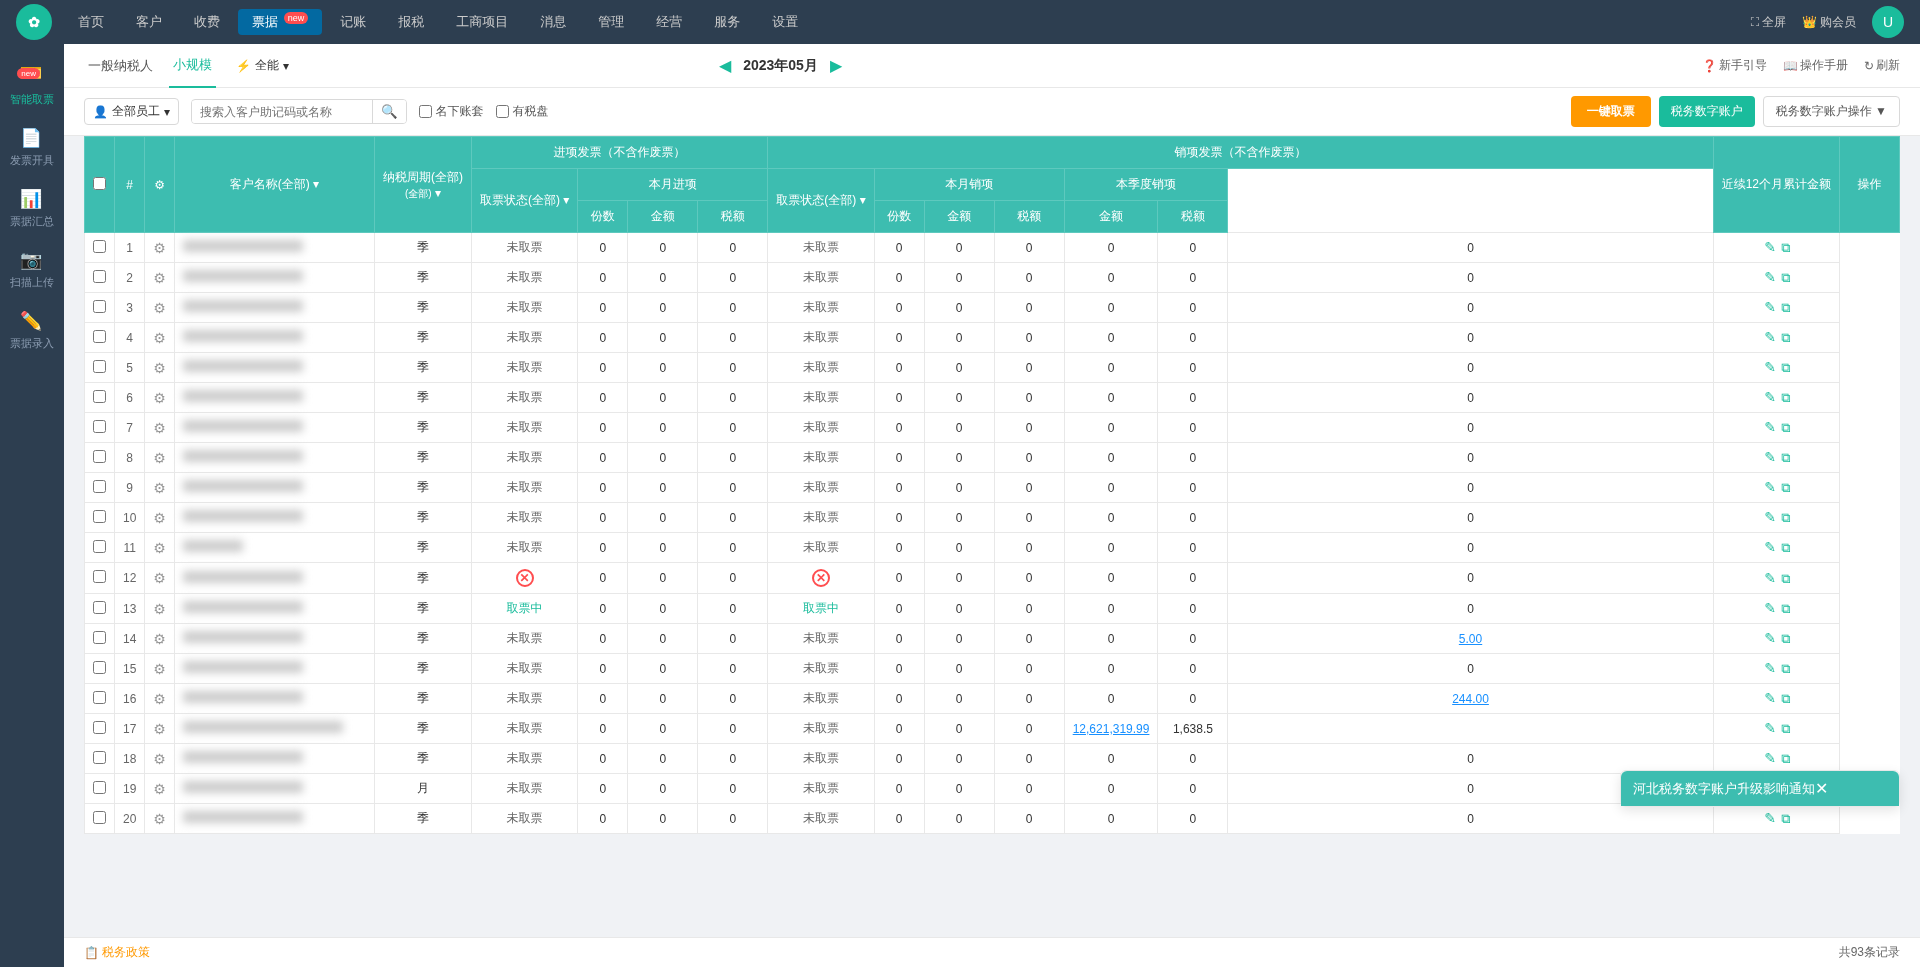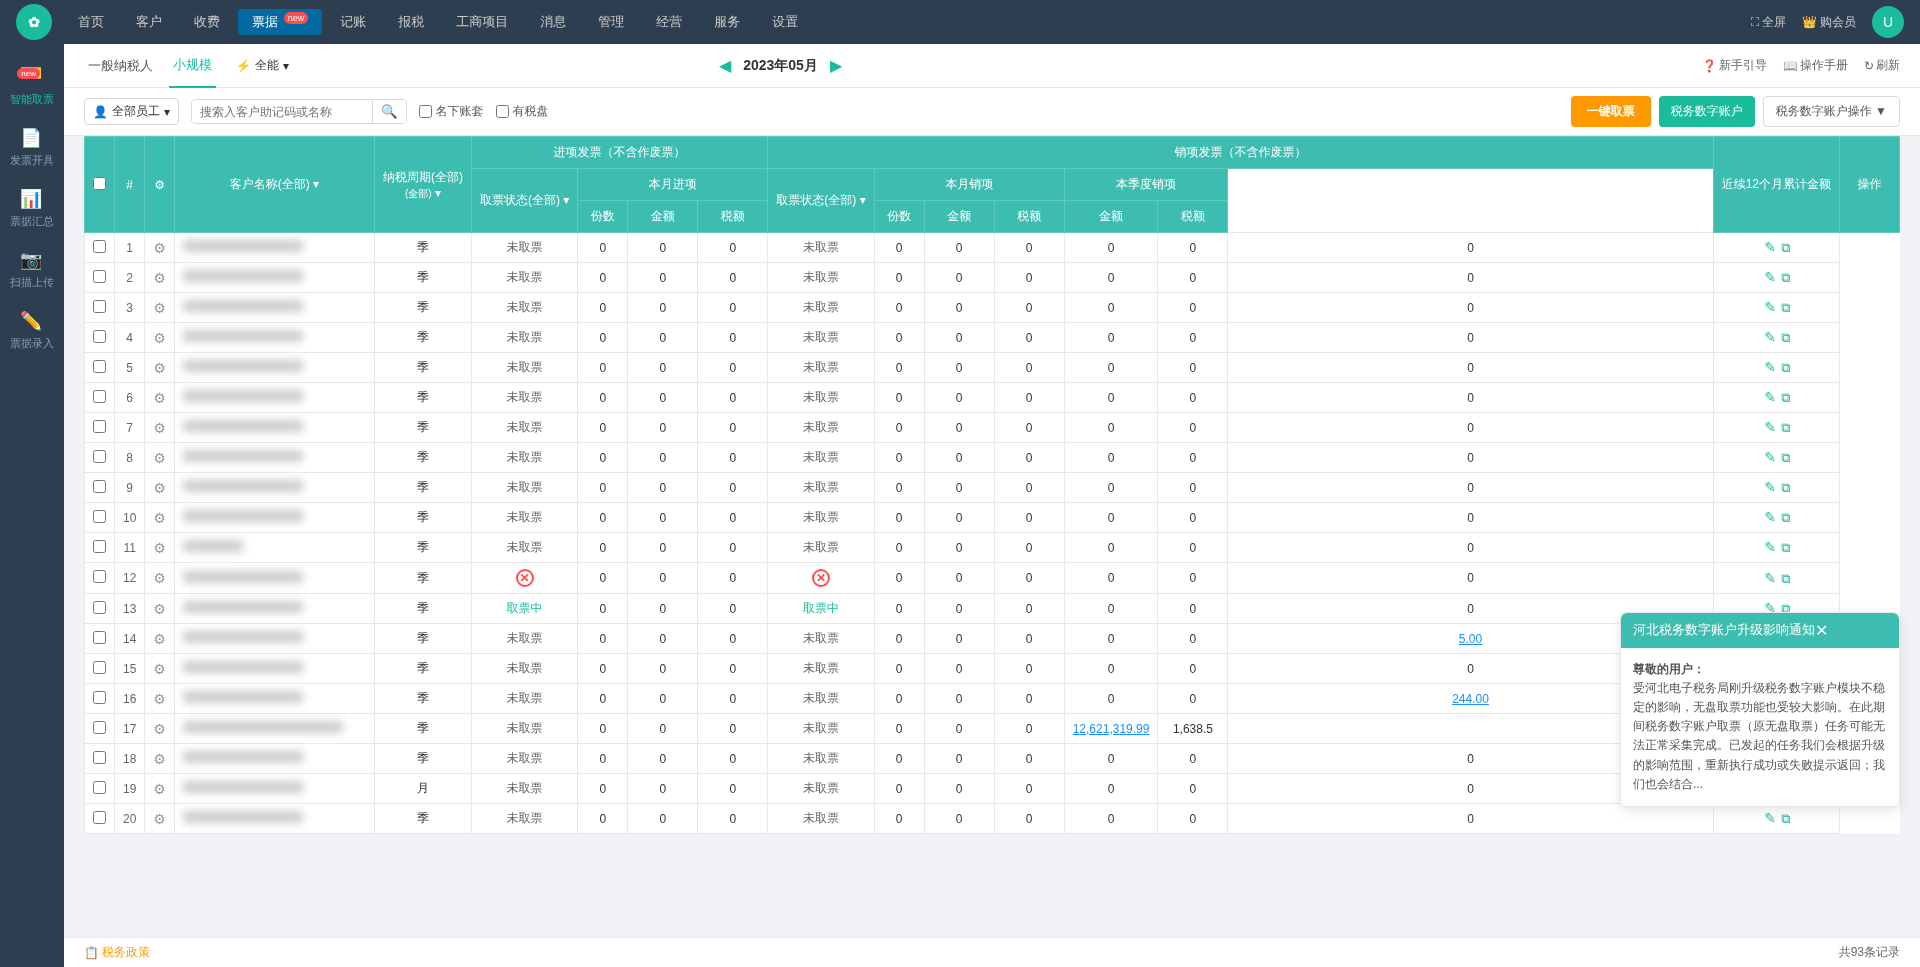--- a/index.html
+++ b/index.html
@@ -685,17 +685,13 @@
       <div>共93条记录</div>
     </div>
   </div>
 </div>
 
 <div class="notification-popup">
   <div class="notification-header">
     <span>河北税务数字账户升级影响通知</span>
     <span class="notification-close">✕</span>
   </div>
-  <div class="notification-body">
-    <strong>尊敬的用户：</strong><br>
-    受河北电子税务局刚升级税务数字账户模块不稳定的影响，无盘取票功能也受较大影响。在此期间税务数字账户取票（原无盘取票）任务可能无法正常采集完成。已发起的任务我们会根据升级的影响范围，重新执行成功或失败提示返回；我们也会结合...
-  </div>
 </div>
 
 </body></html>

